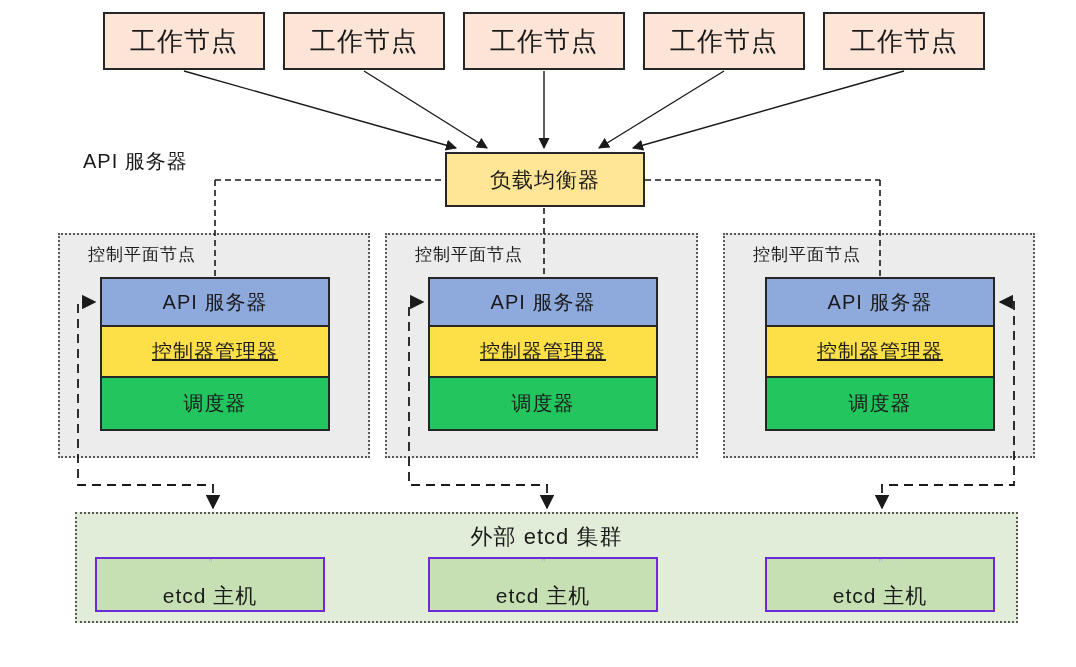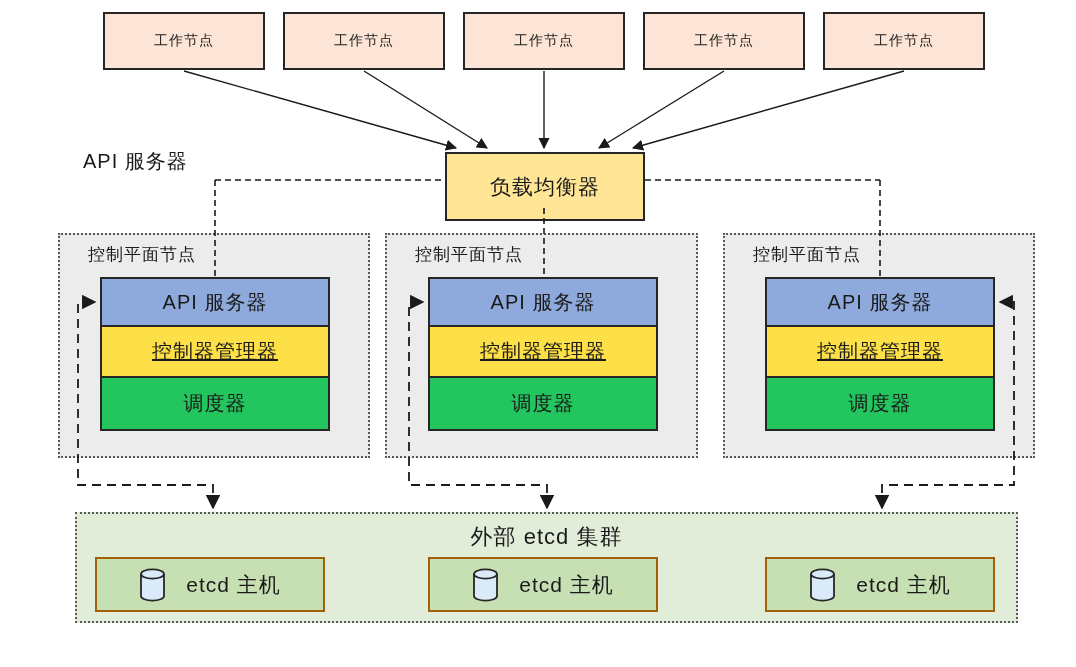--- a/index.html
+++ b/index.html
@@ -3,25 +3,25 @@
 <meta charset="utf-8">
 <style>
   html,body{margin:0;padding:0;background:#ffffff;}
   .canvas{
     position:relative;width:1076px;height:667px;background:#ffffff;
     font-family:"Liberation Sans",sans-serif;color:#1a1a1a;overflow:hidden;
   }
   .box{position:absolute;box-sizing:border-box;display:flex;align-items:center;justify-content:center;}
   .worker{
     width:162px;height:58px;top:12px;background:#FCE4D6;border:2px solid #262626;
-    font-size:14px;letter-spacing:1px;
+    font-size:26px;letter-spacing:1px;
   }
   .w1{left:103px}.w2{left:283px}.w3{left:463px}.w4{left:643px}.w5{left:823px}
   .lb{
-    left:445px;top:152px;width:200px;height:69px;background:#FFE596;
+    left:445px;top:152px;width:200px;height:55px;background:#FFE596;
     border:2px solid #262626;font-size:21px;letter-spacing:1px;
   }
   .api-label{
     position:absolute;left:83px;top:148px;font-size:20px;letter-spacing:1px;
   }
   .cpnode{
     position:absolute;top:233px;height:225px;background:#ECECEC;
     border:2px dotted #595959;box-sizing:border-box;
   }
   .cp1{left:58px;width:312px}.cp2{left:385px;width:313px}.cp3{left:723px;width:312px}
@@ -34,22 +34,22 @@
   .row{box-sizing:border-box;display:flex;align-items:center;justify-content:center;font-size:20px;letter-spacing:1px;}
   .row.api{height:48px;background:#8EAADC;border-bottom:2px solid #262626;}
   .row.cm{height:51px;background:#fde047;border-bottom:2px solid #262626;text-decoration:underline;}
   .row.sched{height:51px;background:#22c55e;}
   .etcd-cluster{
     position:absolute;left:75px;top:512px;width:943px;height:111px;
     background:#E1EDD8;border:2px dotted #595959;box-sizing:border-box;
   }
   .etcd-title{position:absolute;left:0;right:0;top:8px;text-align:center;font-size:22px;letter-spacing:1px;}
   .ehost{
-    top:557px;width:230px;height:55px;background:#C6E0B4;border:2px solid #a16207;
-    font-size:21px;letter-spacing:1px;gap:20px;
+    top:557px;width:230px;height:55px;background:#C6E0B4;border:2px solid #6d28d9;
+    font-size:21px;letter-spacing:1px;gap:20px;flex-direction:column;
   }
   .e1{left:95px}.e2{left:428px}.e3{left:765px}
   .ehost .dbicon{display:block;}
   svg.lines{position:absolute;left:0;top:0;width:1076px;height:667px;pointer-events:none;}
 </style>
 </head>
 <body>
 
 <div class="canvas">
 

